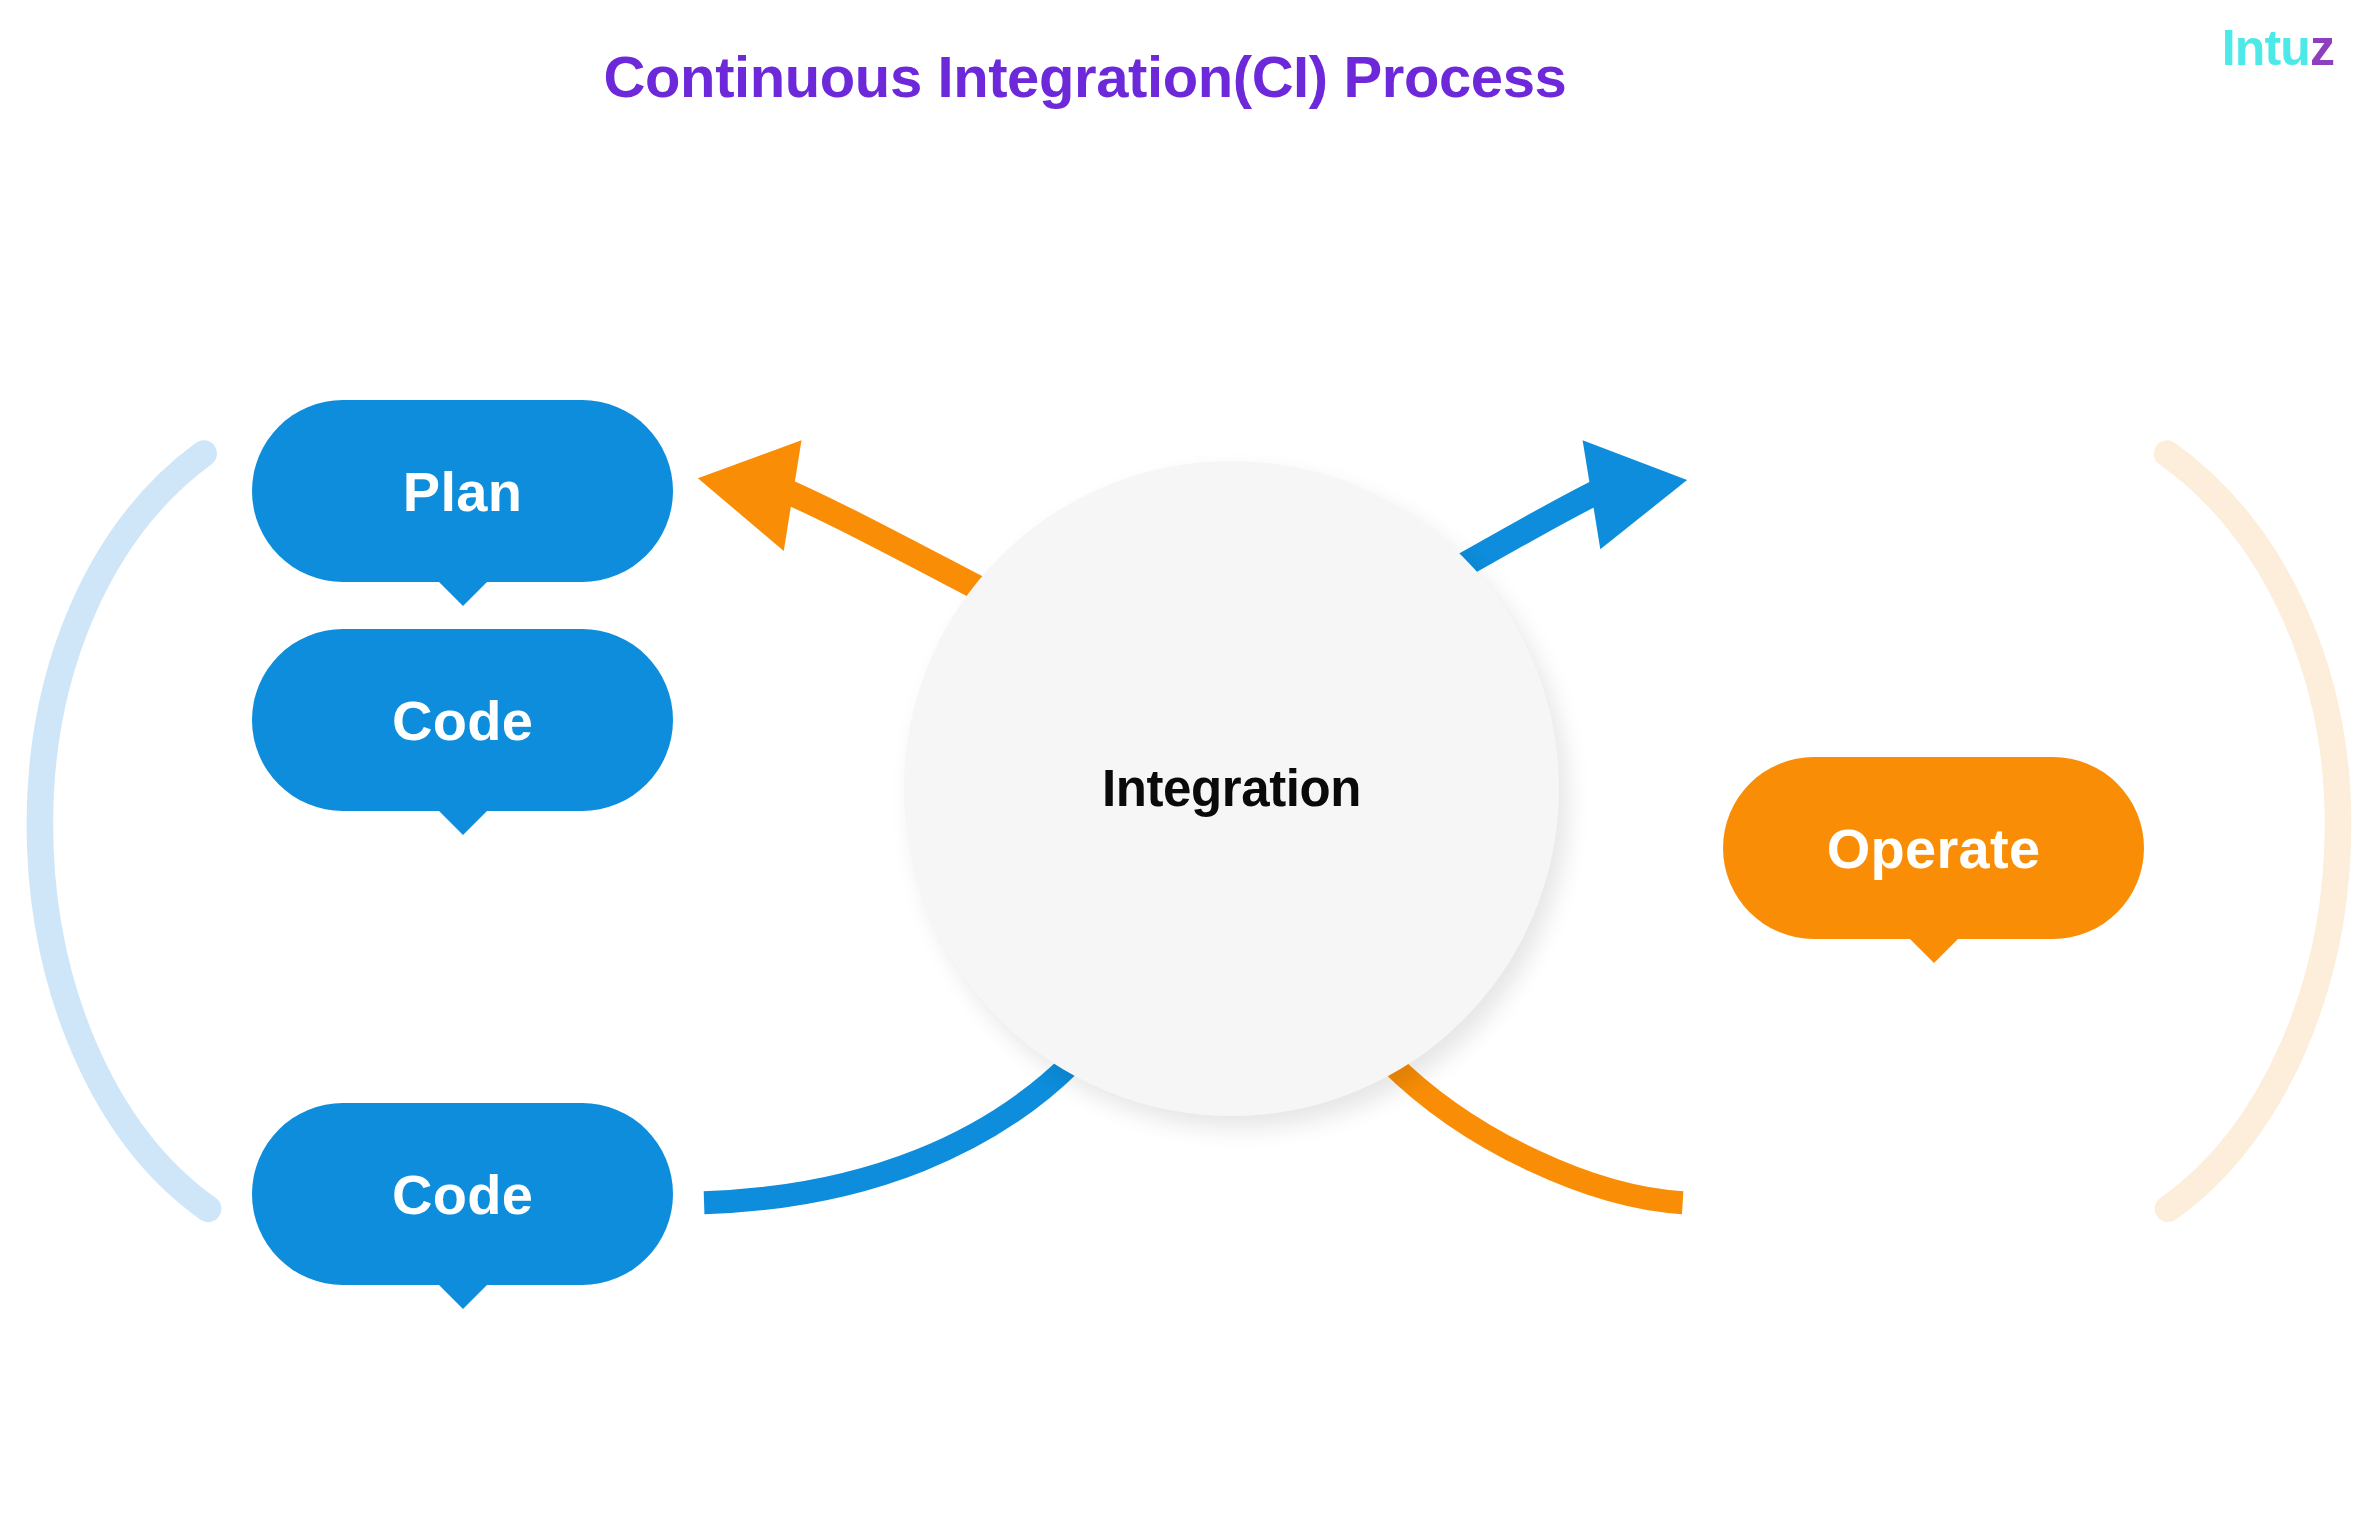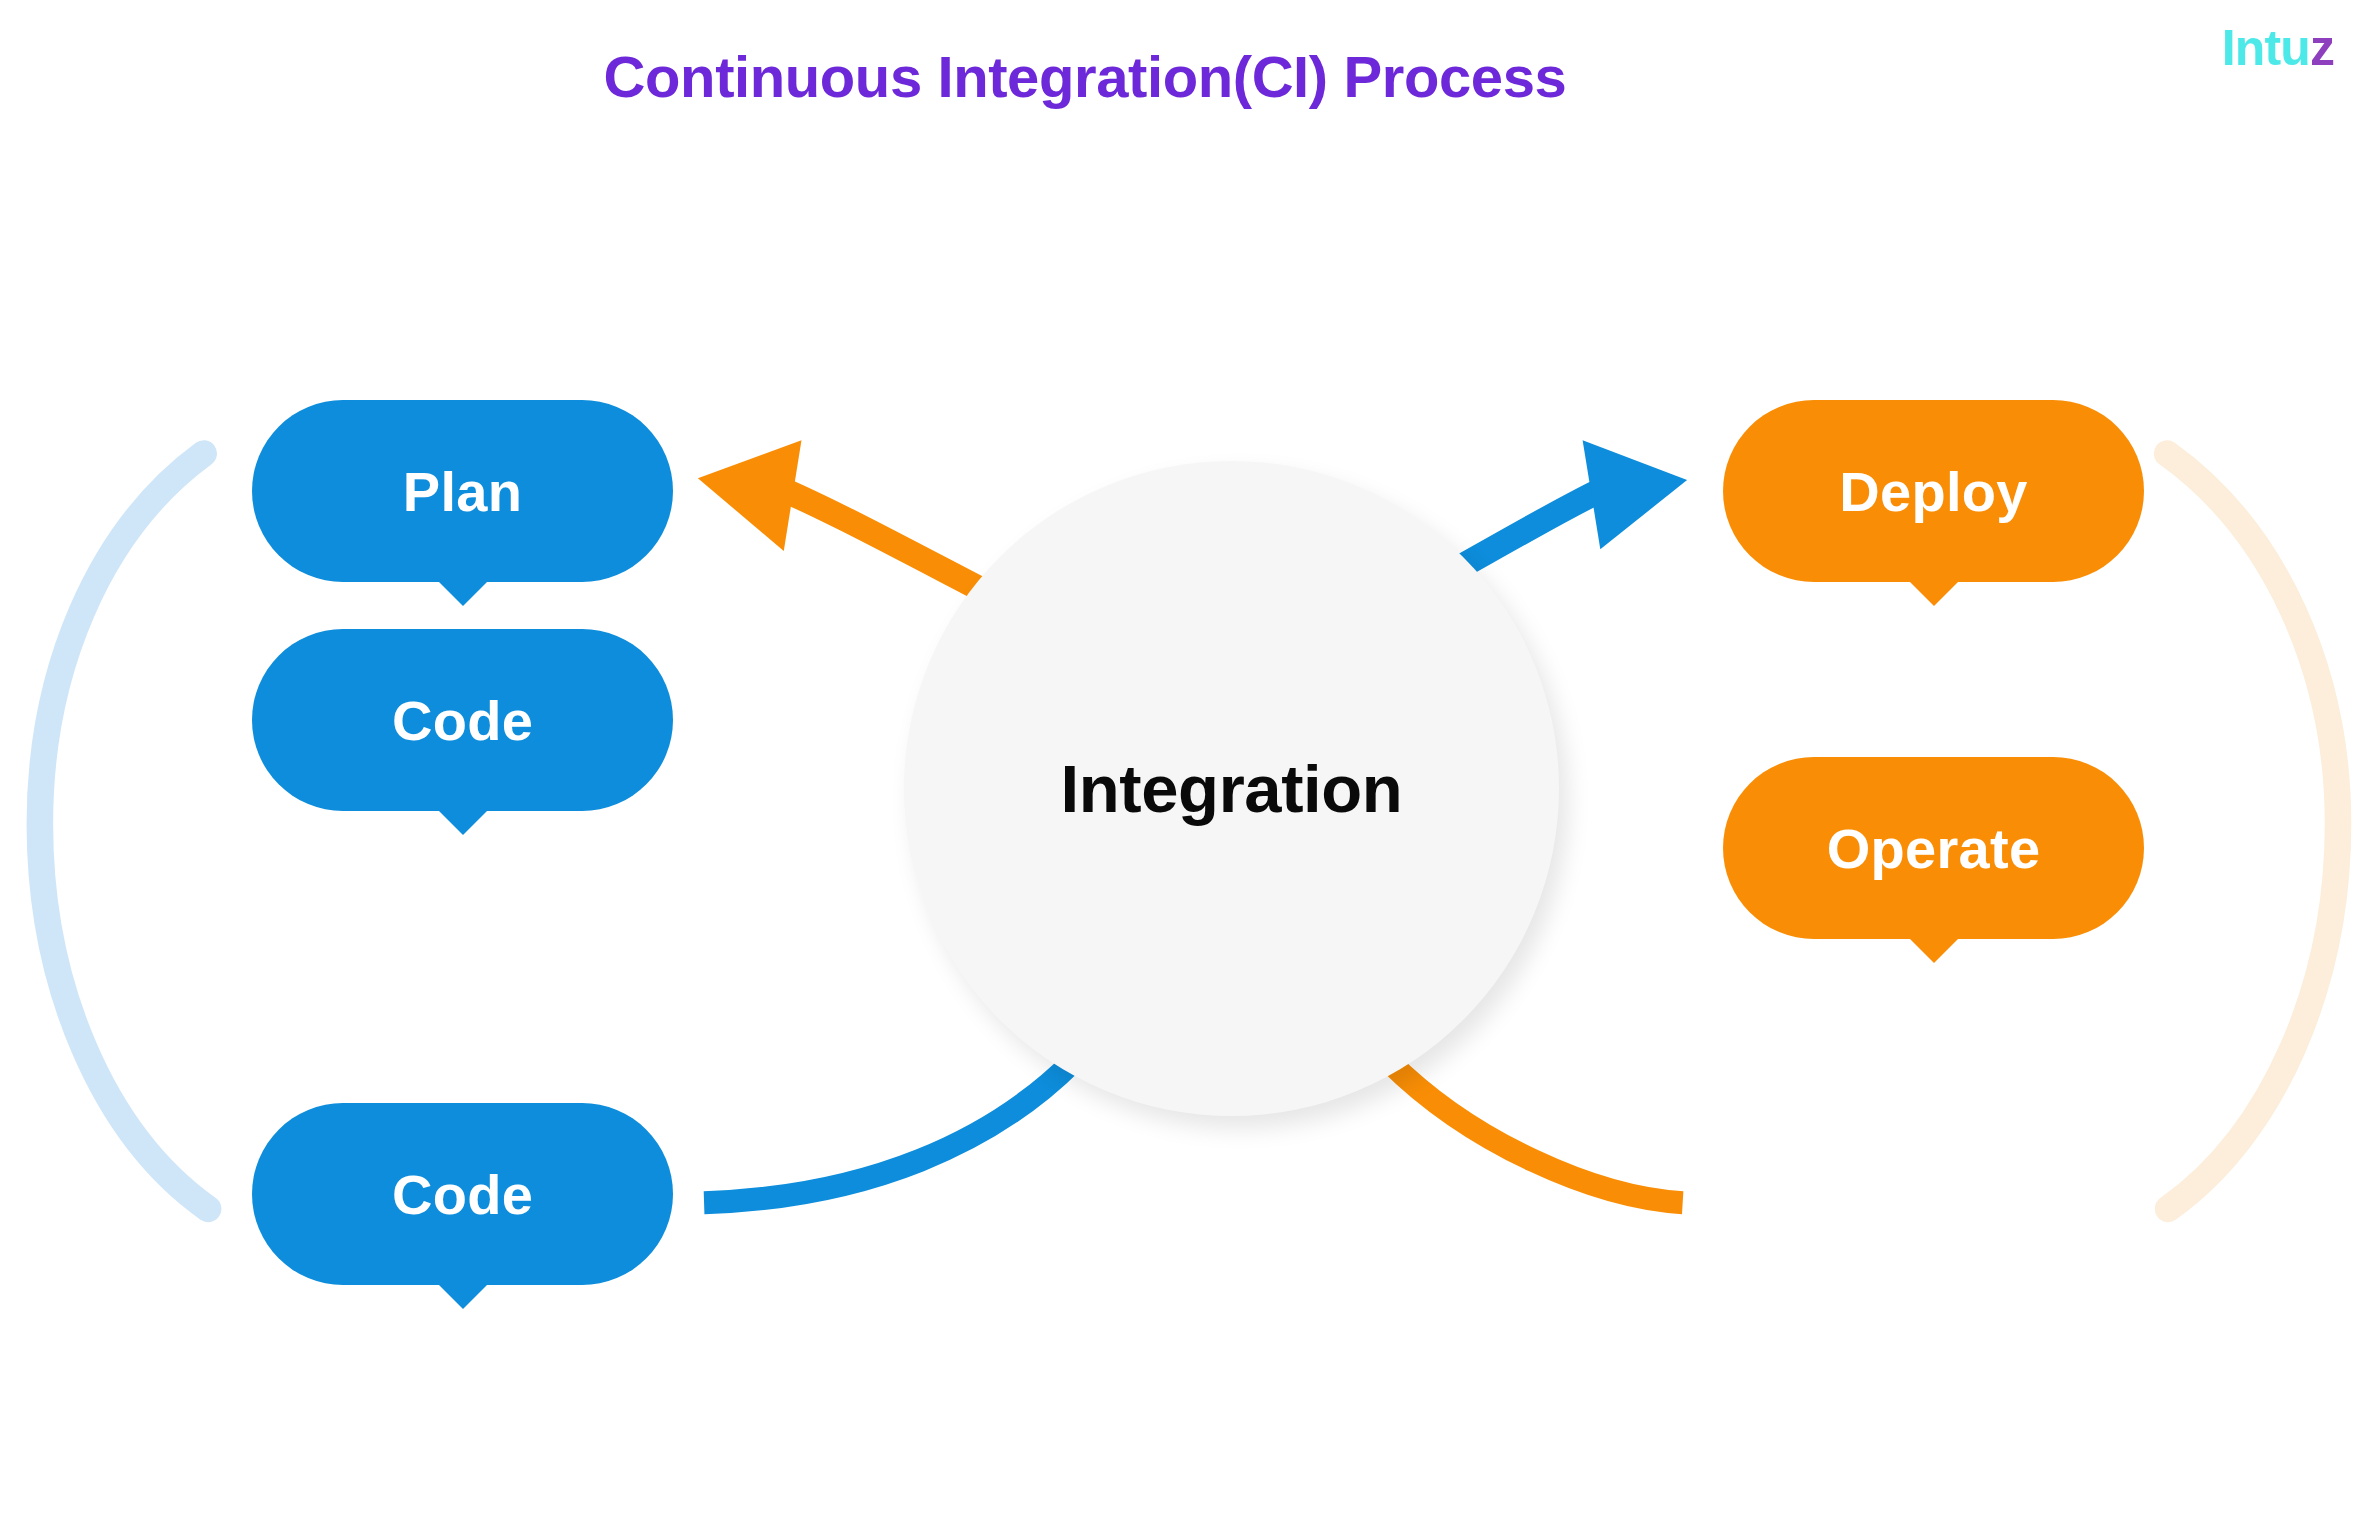--- a/index.html
+++ b/index.html
@@ -112,21 +112,21 @@
     width: 655px;
     height: 655px;
     border-radius: 50%;
     background: #f6f6f6;
     box-shadow: 8.9px 12.4px 23px rgba(0,0,0,0.10);
     display: flex;
     align-items: center;
     justify-content: center;
   }
   #center-circle-label {
-    font-size: 67px;
+    font-size: 51px;
     font-weight: 700;
     color: #0a0a0a;
     letter-spacing: -0.4px;
     font-family: "Liberation Sans", sans-serif;
   }
 </style>
 </head>
 <body>
 
 <div id="canvas">
@@ -159,21 +159,18 @@
   <div class="node blue col-left row-1">
     <span>Plan</span>
   </div>
   <div class="node blue col-left row-2">
     <span>Code</span>
   </div>
   <div class="node blue col-left row-4">
     <span>Code</span>
   </div>
 
-  <div class="node orange col-right row-r1">
-    <span>Deploy</span>
-  </div>
   <div class="node orange col-right row-r2">
     <span>Operate</span>
   </div>
 
 </div>
 
 
 </body></html>

